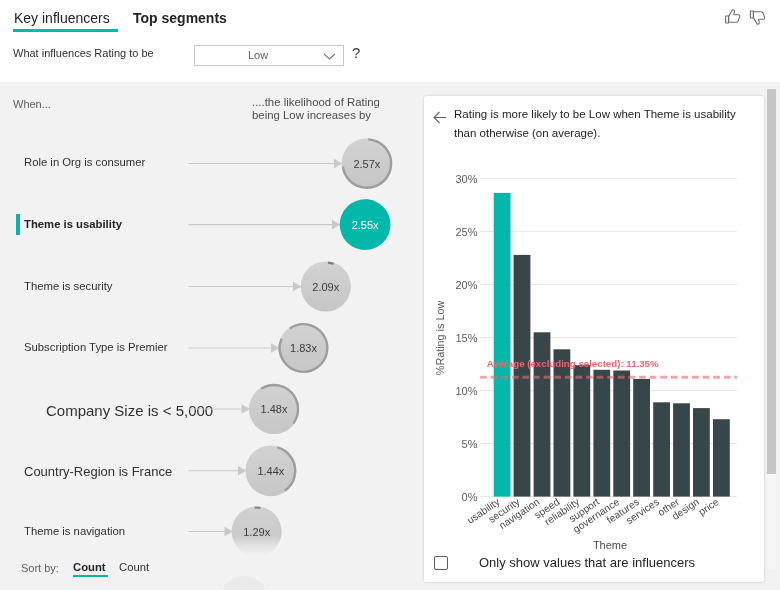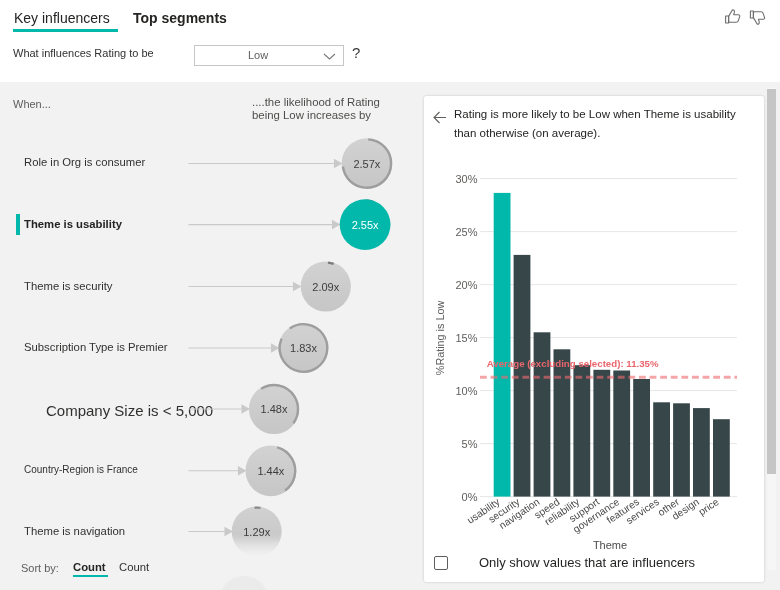--- a/index.html
+++ b/index.html
@@ -35,21 +35,21 @@
 
 <div class="abs" style="left:13px;top:98px;font-size:11px;color:#605e5c;">When...</div>
 <div class="abs" style="left:252px;top:95.5px;width:150px;font-size:11.4px;line-height:13px;color:#4e4d4b;">....the likelihood of Rating<br>being Low increases by</div>
 
 <div class="abs" style="left:24px;top:156px;font-size:11.3px;color:#323130;">Role in Org is consumer</div>
 <div class="abs" style="left:16px;top:214px;width:3.5px;height:21px;background:#01b8aa;"></div>
 <div class="abs" style="left:24px;top:218px;font-size:11.3px;font-weight:bold;color:#252423;">Theme is usability</div>
 <div class="abs" style="left:24px;top:280px;font-size:11.3px;color:#323130;">Theme is security</div>
 <div class="abs" style="left:24px;top:341px;font-size:11.3px;color:#323130;">Subscription Type is Premier</div>
 <div class="abs" style="left:38px;top:402px;font-size:15px;color:#323130;margin-left:8px;">Company Size is &lt; 5,000</div>
-<div class="abs" style="left:24px;top:464px;font-size:10px;color:#323130;">Country-Region is France</div>
+<div class="abs" style="left:24px;top:464px;font-size:13px;color:#323130;">Country-Region is France</div>
 <div class="abs" style="left:24px;top:525px;font-size:11.3px;color:#323130;">Theme is navigation</div>
 
 <svg class="abs" style="left:0;top:82px;" width="424" height="508" viewBox="0 0 424 508">
   <defs>
     <linearGradient id="gc" x1="0" y1="0" x2="0" y2="1">
       <stop offset="0" stop-color="#d2d2d2"></stop>
       <stop offset="1" stop-color="#c6c6c6"></stop>
     </linearGradient>
     <linearGradient id="gcf" x1="0" y1="0" x2="0" y2="1">
       <stop offset="0" stop-color="#d1d1d1"></stop>

